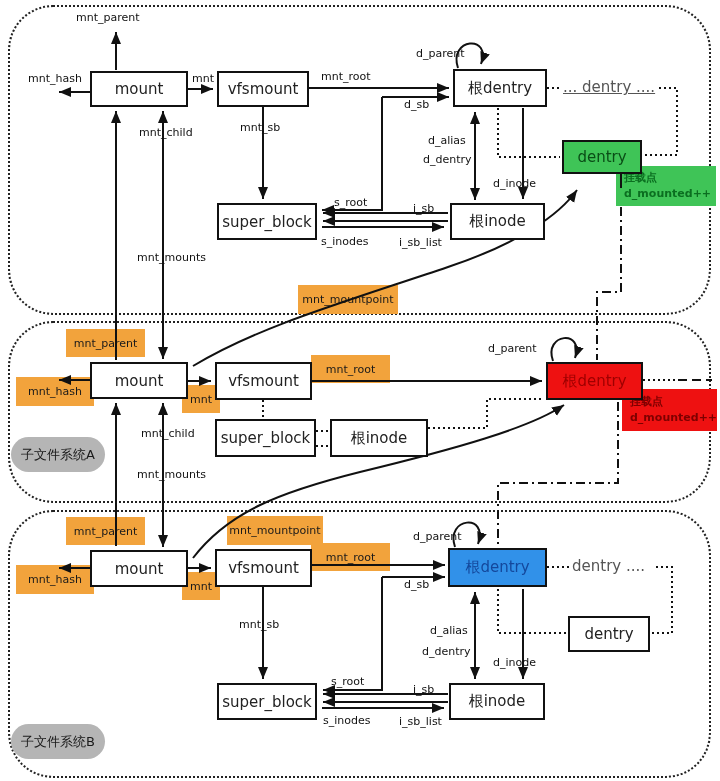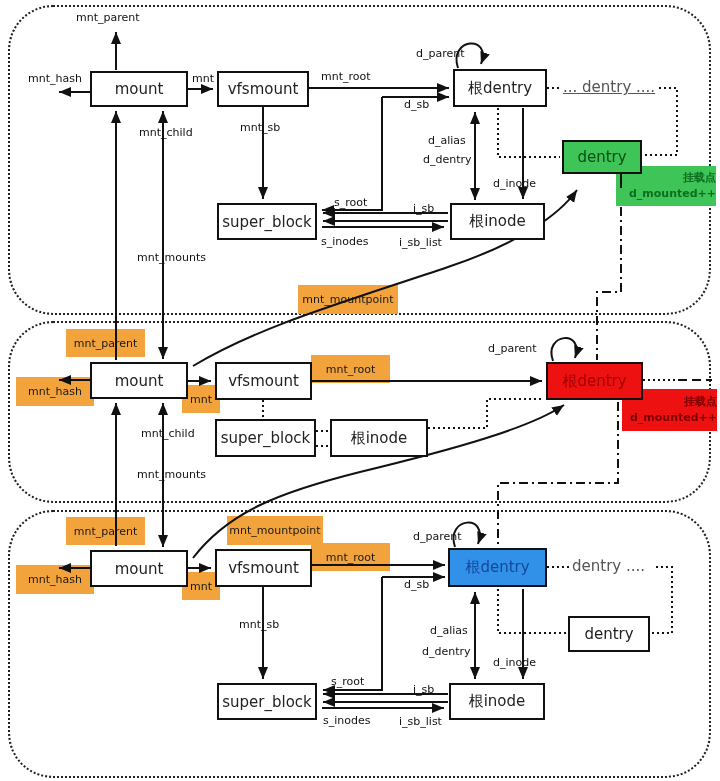--- a/index.html
+++ b/index.html
@@ -1,22 +1,22 @@
 <!DOCTYPE html>
 <html><head>
 <meta charset="utf-8">
 <style>
   html,body{margin:0;padding:0;background:#fff;}
   #stage{position:relative;width:720px;height:781px;background:#fff;overflow:hidden;
          font-family:"DejaVu Sans",sans-serif;}
   .sec{position:absolute;border:2px dotted #222;border-radius:45px;z-index:0;box-sizing:border-box;}
   .obox{position:absolute;background:#F2A33C;display:flex;align-items:center;justify-content:center;
         font-size:11px;color:#1a1a1a;z-index:1;box-sizing:border-box;white-space:nowrap;}
-  .note{position:absolute;display:flex;flex-direction:column;align-items:flex-end;justify-content:center;
-        font-size:11px;font-weight:bold;z-index:1;line-height:1.5;box-sizing:border-box;}
+  .note{position:absolute;display:flex;flex-direction:column;align-items:flex-start;justify-content:center;
+        font-size:11px;font-weight:bold;z-index:1;line-height:1.5;box-sizing:border-box;padding-left:8px;}
   .note.green{background:#3FC457;color:#0B6E20;}
   .note.red{background:#EE1111;color:#7E0000;}
   svg#wires{position:absolute;left:0;top:0;z-index:2;pointer-events:none;}
   .box{position:absolute;background:#fff;border:2px solid #111;display:flex;align-items:center;
        justify-content:center;font-size:15px;color:#222;z-index:3;box-sizing:border-box;white-space:nowrap;}
   .box.green{background:#3FC457;color:#0A4D16;}
   .box.red{background:#EE1111;color:#9E0000;}
   .box.blue{background:#3191E9;color:#14489C;}
   .pill{position:absolute;background:#B5B5B5;border-radius:18px;display:flex;align-items:center;
         justify-content:center;font-size:13px;color:#1a1a1a;z-index:3;white-space:nowrap;}
@@ -192,20 +192,26 @@
   <div class="box" style="left:217px;top:683px;width:100px;height:37px;">
       <span>super_block</span>
     </div>
   <div class="box" style="left:449px;top:683px;width:96px;height:37px;">
       <span>根inode</span>
     </div>
   <div class="box" style="left:568px;top:616px;width:82px;height:36px;">
       <span>dentry</span>
     </div>
 
+  <div class="pill" style="left:11px;top:437px;width:94px;height:35px;">
+      <span>子文件系统A</span>
+    </div>
+  <div class="pill" style="left:11px;top:724px;width:94px;height:35px;">
+      <span>子文件系统B</span>
+    </div>
 
   <div class="lbl" style="left:76px;top:11px;">mnt_parent</div>
   <div class="lbl" style="left:28px;top:72px;">mnt_hash</div>
   <div class="lbl" style="left:192px;top:72px;">mnt</div>
   <div class="lbl" style="left:321px;top:70px;">mnt_root</div>
   <div class="lbl" style="left:416px;top:47px;">d_parent</div>
   <div class="lbl" style="left:404px;top:98px;">d_sb</div>
   <div class="lbl" style="left:240px;top:121px;">mnt_sb</div>
   <div class="lbl" style="left:139px;top:126px;">mnt_child</div>
   <div class="lbl" style="left:428px;top:134px;">d_alias</div>

